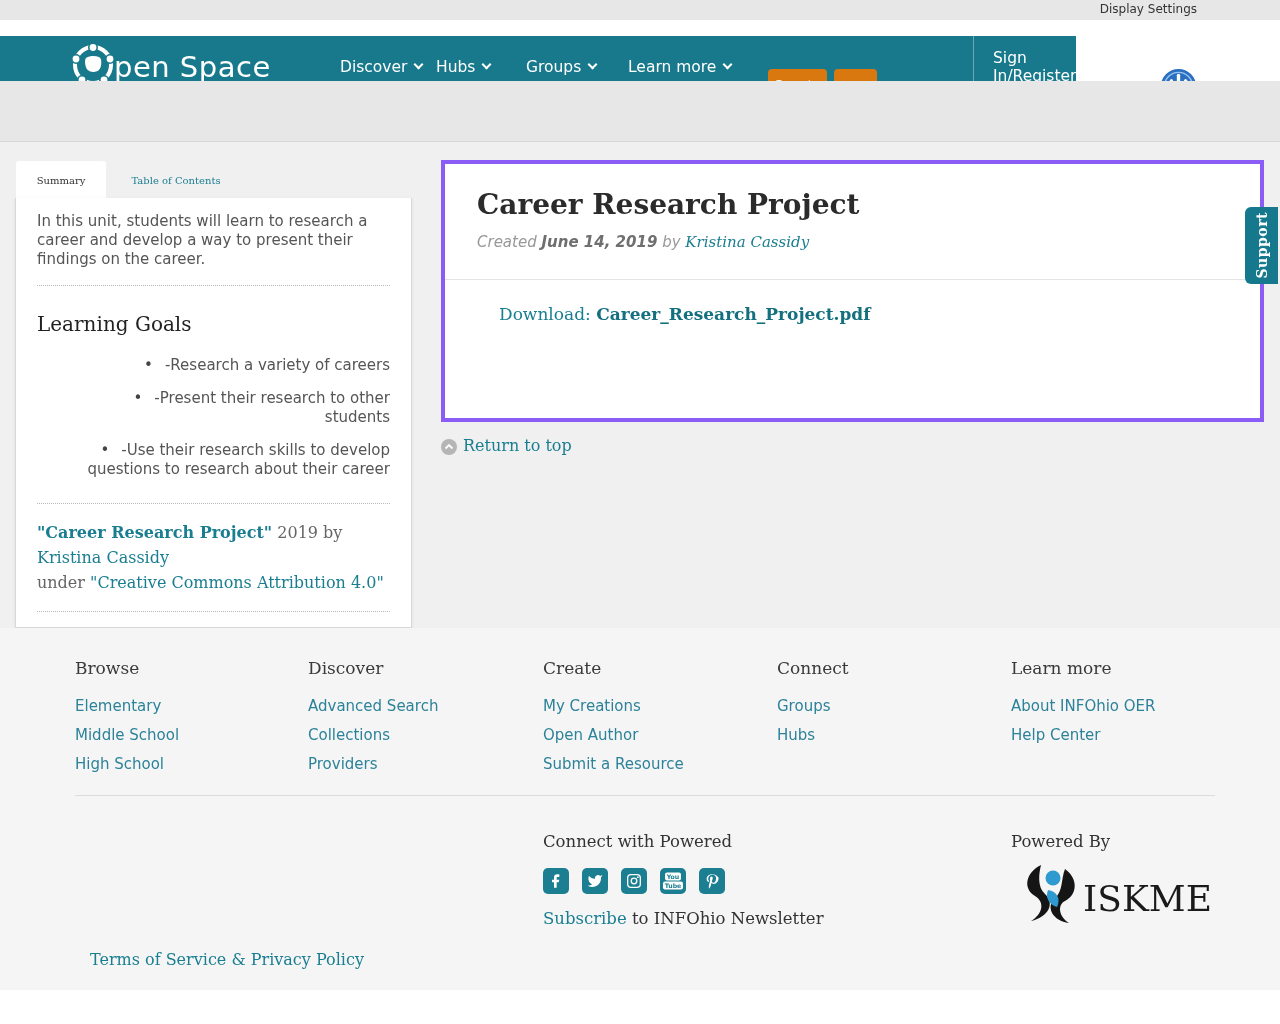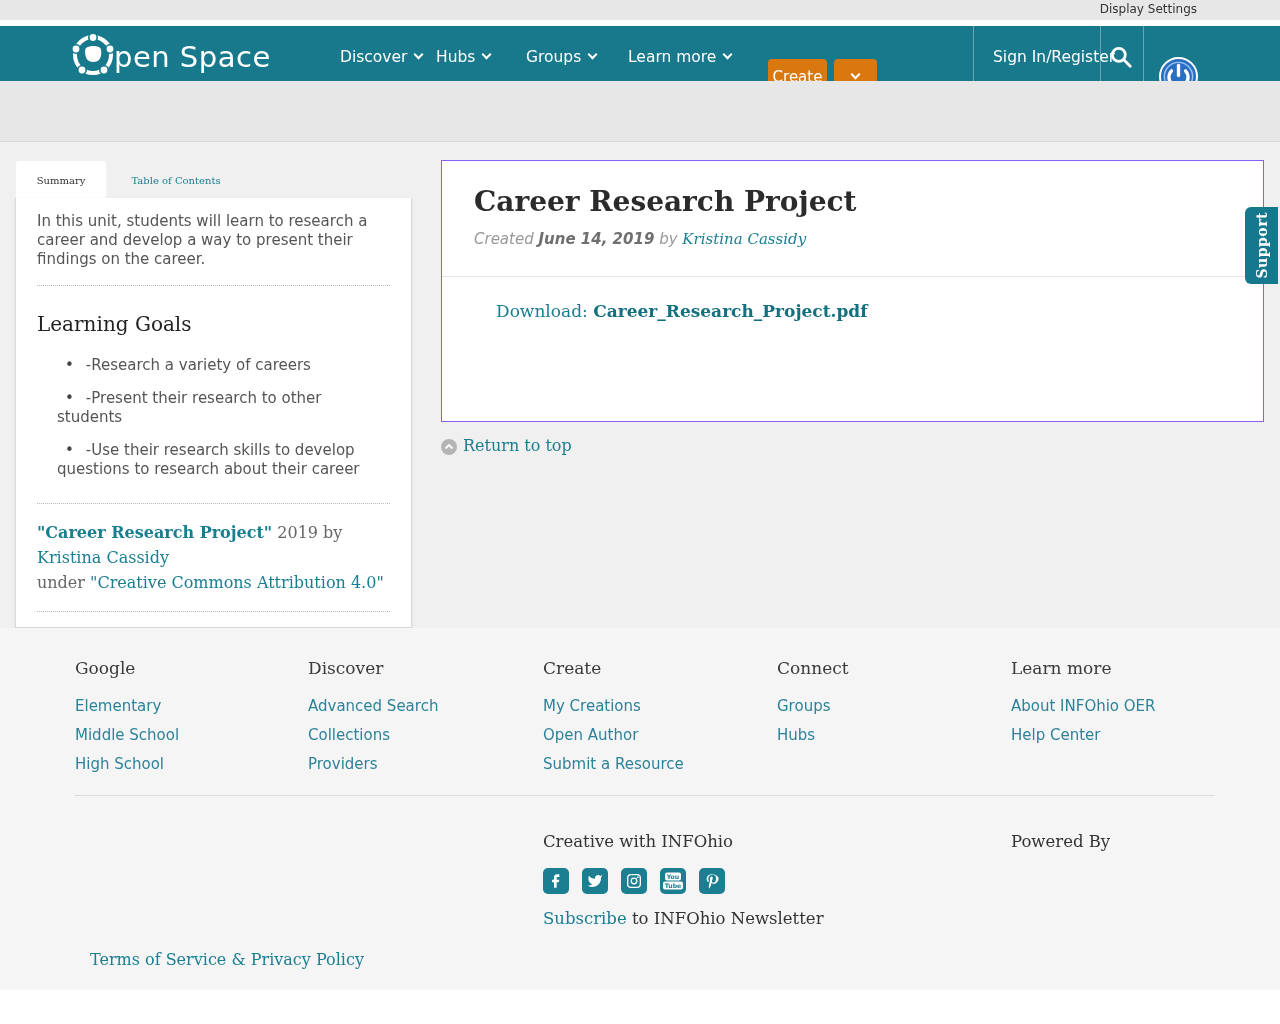--- a/index.html
+++ b/index.html
@@ -5,21 +5,21 @@
   * { margin:0; padding:0; box-sizing:border-box; }
   html,body { background:#fff; }
   .page { position:relative; width:1280px; height:1024px; background:#fff; overflow:hidden;
           font-family:"DejaVu Sans","Liberation Sans",sans-serif; }
 
   
   .topstrip { position:absolute; top:0; left:0; width:1280px; height:20px; background:#e7e7e7; }
   .display-settings { position:absolute; top:2px; right:83px; font-size:12px; color:#333; cursor:pointer; }
 
   
-  .header { position:absolute; top:26px; left:0; width:1280px; height:61px; background:#17798b; }
+  .header { position:absolute; top:36px; left:0; width:1076px; height:61px; background:#17798b; }
   .logo { position:absolute; left:70px; top:8px; height:45px; display:flex; align-items:center; cursor:pointer; }
   .logo-text { color:#fff; font-size:29px; font-weight:400; letter-spacing:.5px; margin-left:-2px; }
   .nav-item { position:absolute; top:0; height:61px; display:flex; align-items:center; gap:8px;
               color:#fff; font-size:15.5px; cursor:pointer; }
   .chev { width:7px; height:7px; border-right:2px solid #fff; border-bottom:2px solid #fff;
           transform:rotate(45deg); margin-top:-4px; display:inline-block; }
   .btn-create { position:absolute; left:768px; top:33px; width:59px; height:35px; background:#d9780f;
                 border:none; border-radius:4px; color:#fff; font-size:15px; cursor:pointer;
                 font-family:"DejaVu Sans","Liberation Sans",sans-serif; }
   .btn-create-caret { position:absolute; left:834px; top:33px; width:43px; height:35px; background:#d9780f;
@@ -52,31 +52,31 @@
          font-family:"DejaVu Serif","Liberation Serif",serif; font-size:10px; cursor:pointer; }
   .tab-summary { left:16px; width:90px; background:#fff; border-radius:3px 3px 0 0; color:#333; }
   .tab-toc { left:112px; width:128px; color:#1a7e91; }
   .side-panel { position:absolute; left:15px; top:56px; width:397px; height:430px; background:#fff;
                 border:1px solid #d8d8d8; border-top:none; box-shadow:0 1px 3px rgba(0,0,0,.08);
                 padding:14px 21px 0 21px; }
   .side-summary { font-size:15px; color:#555; line-height:19px; }
   .dotted { border:none; border-top:1px dotted #b9b9b9; margin:16px 0; }
   .lg-title { font-family:"DejaVu Serif","Liberation Serif",serif; font-size:20px; color:#222;
               font-weight:500; margin:26px 0 20px 0; }
-  .goals { list-style:none; }
+  .goals { list-style:none;text-align:right; }
   .goals li { padding-left:20px; font-size:15px; color:#555; line-height:19px; margin-bottom:14px; }
   .goals .bullet { color:#444; margin:0 12px 0 8px; }
   .license { font-family:"DejaVu Serif","Liberation Serif",serif; font-size:16px; color:#666; line-height:25px; }
   .tlink { color:#1a7e91; text-decoration:none; cursor:pointer; }
   .tlink.bold { font-weight:bold; }
   .side-link { display:block; font-family:"DejaVu Serif","Liberation Serif",serif; font-size:16px;
                color:#1a7e91; text-decoration:none; cursor:pointer; }
 
   .main-card { position:absolute; left:441px; top:18px; width:823px; height:262px; background:#fff;
-               border:1px solid #8b5cf6; }
+               border:4px solid #8b5cf6; }
   .main-title { font-family:"DejaVu Serif","Liberation Serif",serif; font-size:28px; font-weight:bold;
                 color:#2b2b2b; margin:24px 0 0 32px; }
   .created { margin:12px 0 0 32px; font-size:15px; font-style:italic; color:#999; }
   .created .date { font-weight:bold; color:#6f6f6f; }
   .created .auth { font-family:"DejaVu Serif","Liberation Serif",serif; color:#1a7e91; text-decoration:none; cursor:pointer; }
   .card-divider { position:absolute; left:0; top:115px; width:100%; border-top:1px solid #e4e4e4; }
   .dl-line { position:absolute; left:54px; top:140px; font-family:"DejaVu Serif","Liberation Serif",serif;
              font-size:17px; color:#1a7e91; }
   .dl-line .file { font-weight:bold; color:#14707f; text-decoration:none; cursor:pointer; }
   .return-top { position:absolute; left:441px; top:294px; width:823px; text-align:left;
@@ -271,21 +271,21 @@
     </div>
   </div>
 
   <div class="support">
     <span>Support</span>
   </div>
 
   <div class="footer">
 
     <div class="fcol" style="left:75px">
-      <div class="fcol-title">Google</div>
+      <div class="fcol-title">Browse</div>
       <a>Elementary</a>
       <a>Middle School</a>
       <a>High School</a>
     </div>
     <div class="fcol" style="left:308px">
       <div class="fcol-title">Discover</div>
       <a>Advanced Search</a>
       <a>Collections</a>
       <a>Providers</a>
     </div>
@@ -302,21 +302,21 @@
     </div>
     <div class="fcol" style="left:1011px">
       <div class="fcol-title">Learn more</div>
       <a>About INFOhio OER</a>
       <a>Help Center</a>
     </div>
 
     <hr class="f-hr">
 
     <div class="connect-block">
-      <div class="f-sub-title">Creative with INFOhio</div>
+      <div class="f-sub-title">Connect with Powered</div>
       <div class="socials">
         <div class="soc">
           <svg width="16" height="16" viewBox="0 0 24 24" fill="#fff">
             <path d="M17 2h-3a5 5 0 0 0-5 5v3H6v4h3v8h4v-8h3l1-4h-4V7a1 1 0 0 1 1-1h3z"></path>
           </svg>
         </div>
         <div class="soc">
           <svg width="16" height="16" viewBox="0 0 24 24" fill="#fff">
             <path d="M23 3a10.9 10.9 0 0 1-3.14 1.53 4.48 4.48 0 0 0-7.86 3v1A10.66 10.66 0 0 1 3 4s-4 9 5 13a11.64 11.64 0 0 1-7 2c9 5 20 0 20-11.5a4.5 4.5 0 0 0-.08-.83A7.72 7.72 0 0 0 23 3z"></path>
           </svg>
@@ -342,19 +342,28 @@
           </svg>
         </div>
       </div>
       <div class="subscribe">
         <a class="tlink">Subscribe</a><span> to INFOhio Newsletter</span>
       </div>
     </div>
 
     <div class="powered-block">
       <div class="f-sub-title">Powered By</div>
+      <div class="iskme">
+        <svg width="210" height="62" viewBox="0 0 210 62">
+          <path d="M30 2 C14 10 12 26 24 33 C34 39 32 51 20 58 C38 54 44 40 34 31 C26 24 28 10 30 2 Z" fill="#151515"></path>
+          <path d="M54 6 C68 16 66 32 54 38 C46 42 48 54 58 60 C42 58 34 44 44 35 C52 28 50 16 54 6 Z" fill="#151515"></path>
+          <circle cx="42" cy="15" r="7.5" fill="#2f9ad0"></circle>
+          <path d="M37 27 c9 1 13 9 9 17 c-8-2-12-10-9-17z" fill="#2f9ad0"></path>
+          <text x="72" y="48" font-family="DejaVu Serif, Liberation Serif, serif" font-size="36" fill="#1a1a1a">ISKME</text>
+        </svg>
+      </div>
     </div>
 
     <a class="terms">Terms of Service &amp; Privacy Policy</a>
   </div>
 
   <div class="whitebottom"></div>
 </div>
 
 </body></html>

